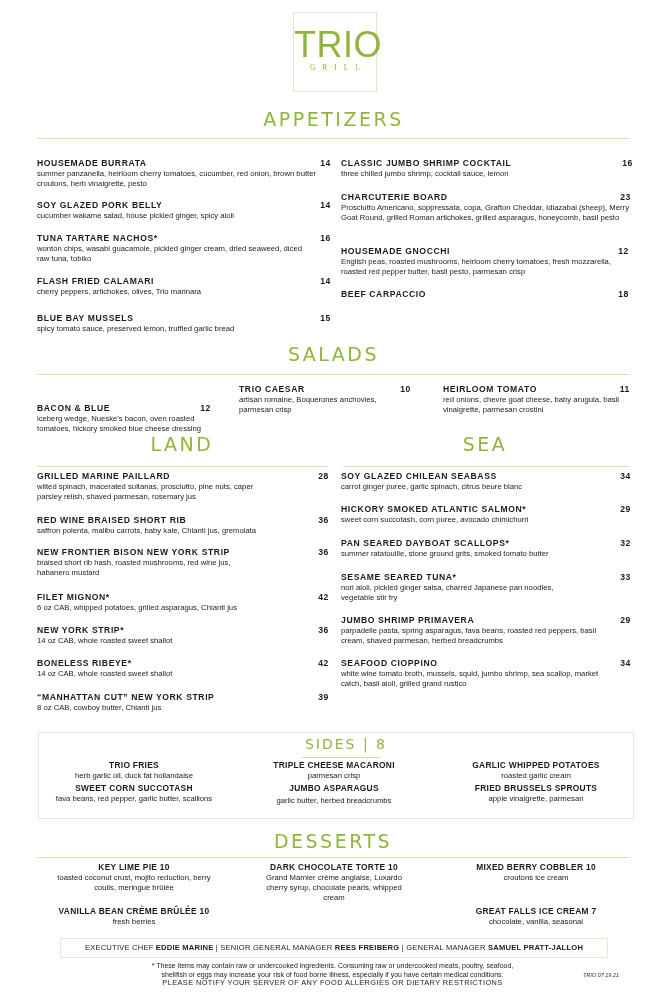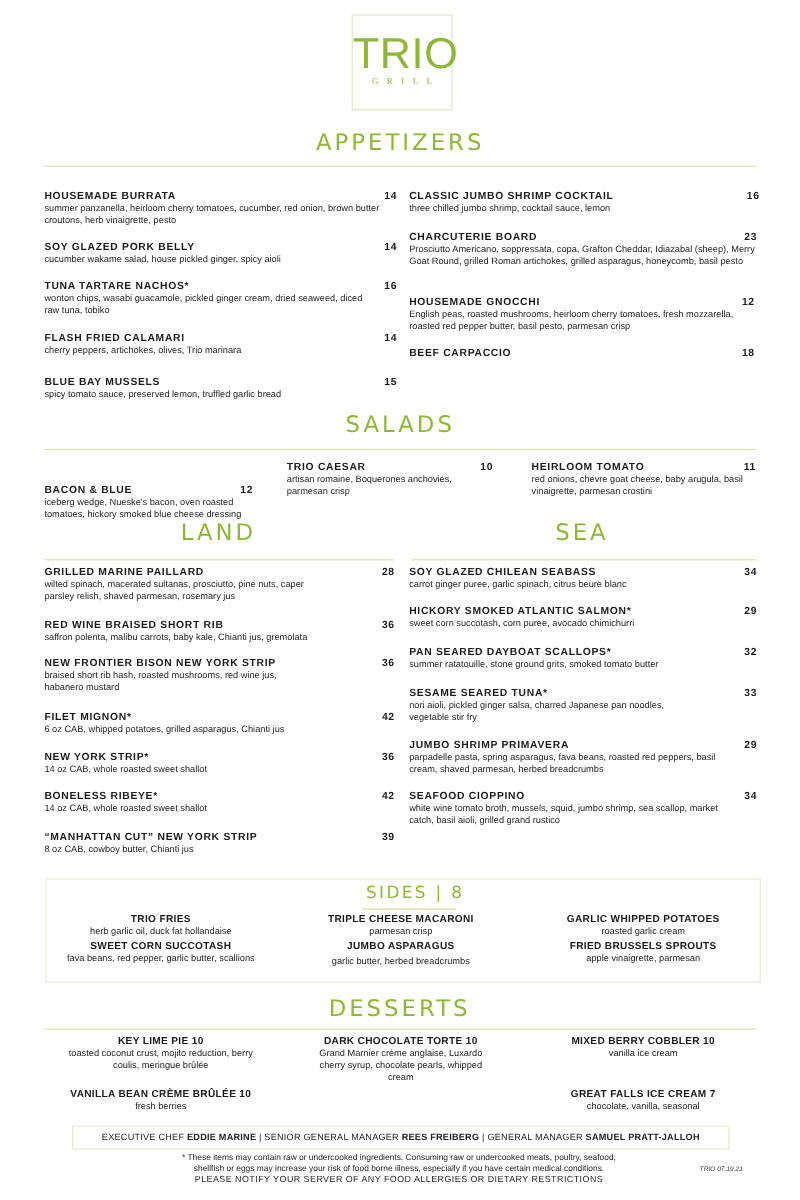--- a/index.html
+++ b/index.html
@@ -266,21 +266,21 @@
 <div class="center-item" style="left:34px;width:200px;top:862px;">
   <div class="ci-name">KEY LIME PIE  10</div>
   <div class="ci-desc" style="padding:0 18px;">toasted coconut crust, mojito reduction, berry coulis, meringue brûlée</div>
 </div>
 <div class="center-item" style="left:234px;width:200px;top:862px;">
   <div class="ci-name">DARK CHOCOLATE TORTE  10</div>
   <div class="ci-desc" style="padding:0 22px;">Grand Marnier crème anglaise, Luxardo cherry syrup, chocolate pearls, whipped cream</div>
 </div>
 <div class="center-item" style="left:436px;width:200px;top:862px;">
   <div class="ci-name">MIXED BERRY COBBLER  10</div>
-  <div class="ci-desc">vanilla ice cream</div>
+  <div class="ci-desc">croutons ice cream</div>
 </div>
 <div class="center-item" style="left:26px;width:216px;top:906px;">
   <div class="ci-name">VANILLA BEAN CRÈME BRÛLÉE  10</div>
   <div class="ci-desc">fresh berries</div>
 </div>
 <div class="center-item" style="left:436px;width:200px;top:906px;">
   <div class="ci-name">GREAT FALLS ICE CREAM  7</div>
   <div class="ci-desc">chocolate, vanilla, seasonal</div>
 </div>
 

